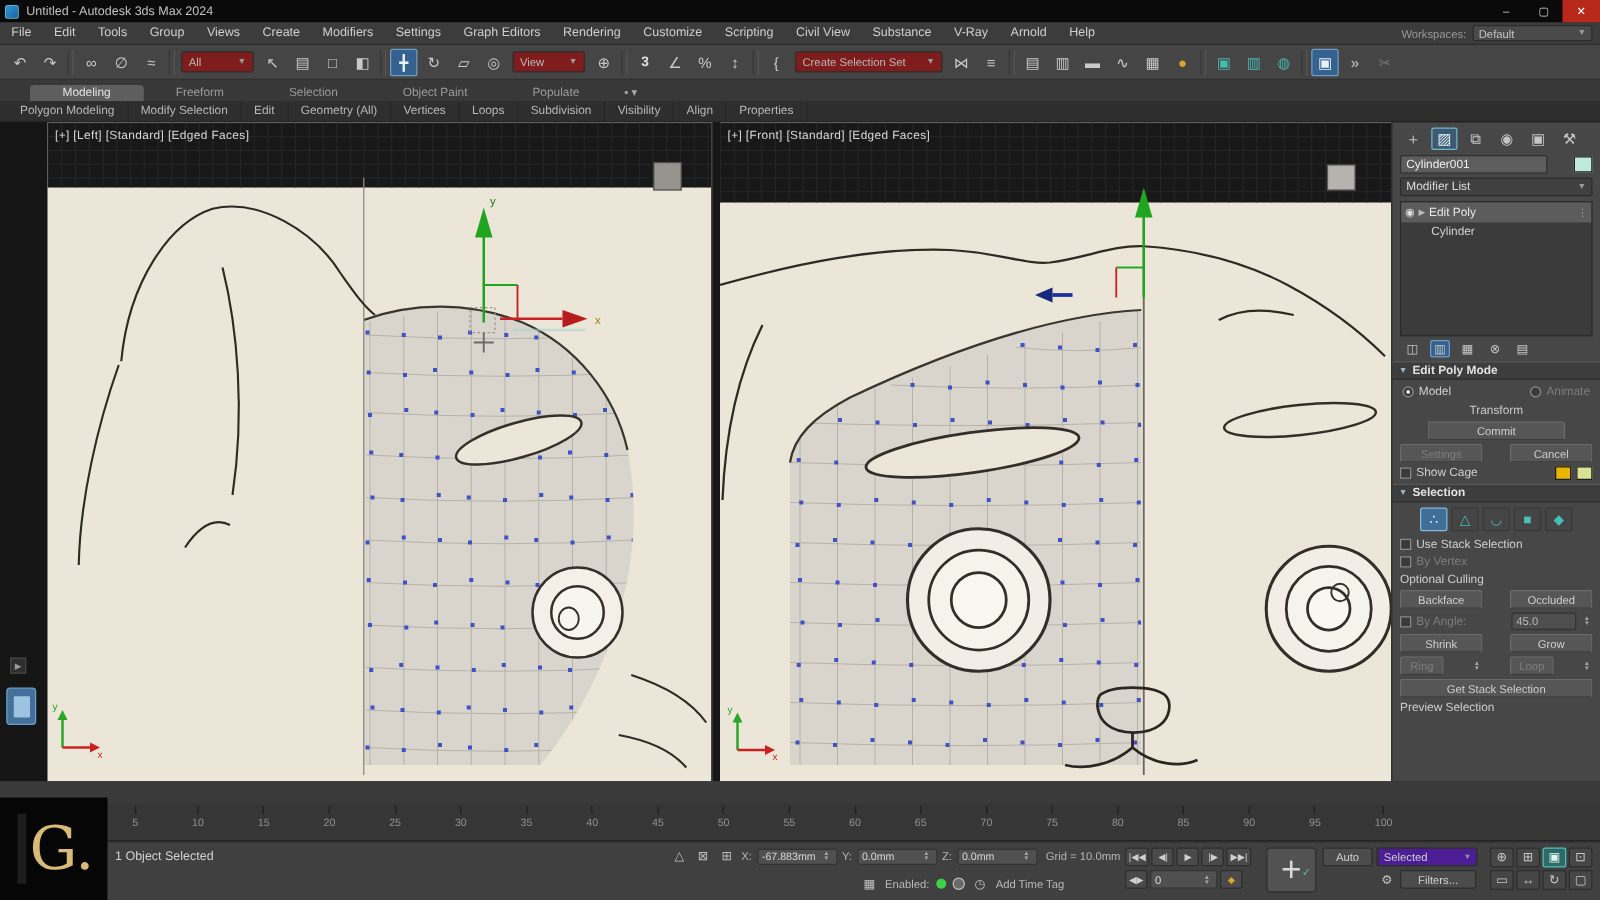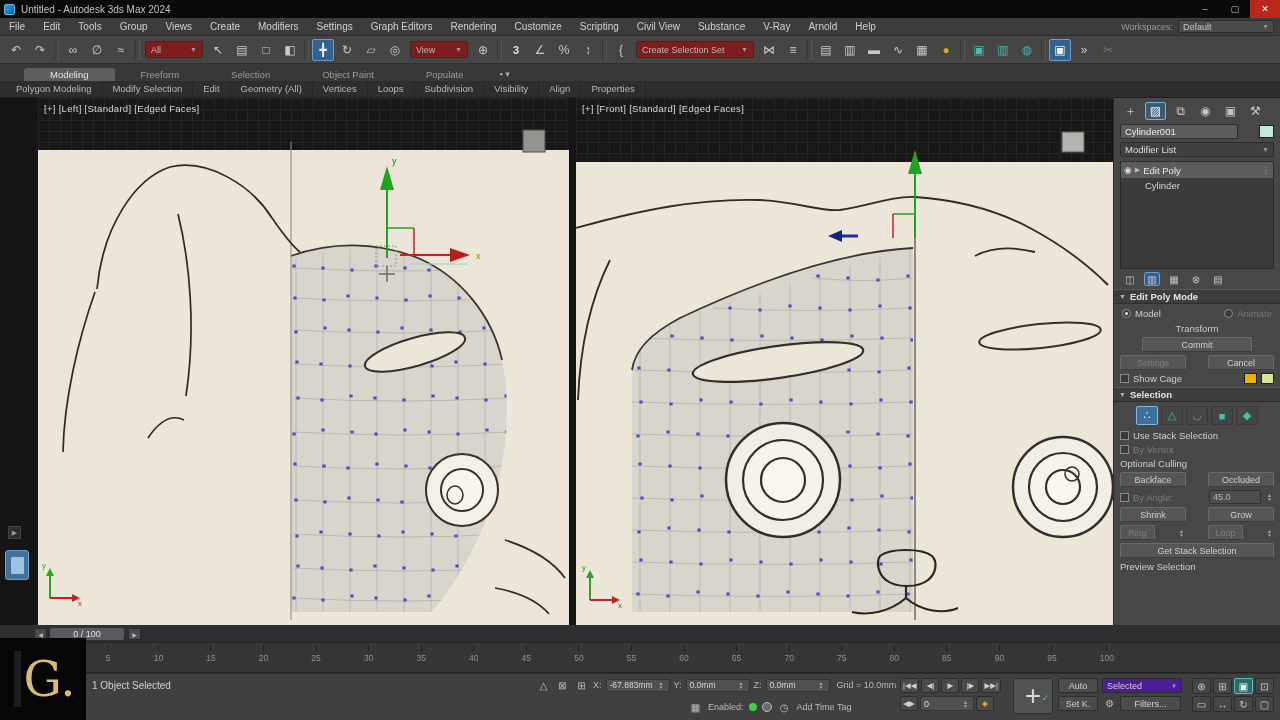--- a/index.html
+++ b/index.html
@@ -155,21 +155,21 @@
   #playback{position:absolute;left:900px;top:4px}
   .pbrow{display:flex;gap:2px;margin-bottom:3px}
   .pbtn2{min-width:18px;height:15px;background:#4a4a4a;border:1px solid #2d2d2d;border-radius:2px;
     display:flex;align-items:center;justify-content:center;color:#cfcfcf;font-size:7.5px;padding:0 2px}
   #framefield{width:54px;height:15px;background:#505050;border:1px solid #333;border-radius:2px;
     display:flex;align-items:center;padding:0 3px;font-size:9px;color:#ddd}
   #framefield .spinner{margin-left:auto}
   #bigplus{position:absolute;left:1013px;top:4px;width:40px;height:36px;background:#525252;border:1px solid #2f2f2f;
     border-radius:3px;display:flex;align-items:center;justify-content:center;color:#d9d9d9;font-size:28px;line-height:28px}
   #bigplus i{position:absolute;right:3px;bottom:1px;font-size:9px;color:#49c5a8;font-style:normal}
-  #autocol{position:absolute;left:1058px;top:4px;display:flex;flex-direction:column;gap:3px}
+  #autocol{position:absolute;left:1058px;top:4px;display:flex;flex-direction:row;gap:3px}
   .smbtn{width:40px;height:15px;background:#4c4c4c;border:1px solid #2d2d2d;border-radius:2px;
     display:flex;align-items:center;justify-content:center;font-size:9px;color:#cfcfcf}
   #selcol{position:absolute;left:1102px;top:4px;display:flex;flex-direction:column;gap:3px}
   #seldd{width:80px;height:15px;background:#4c1d95;border:1px solid #2d2d2d;border-radius:2px;
     display:flex;align-items:center;padding:0 4px;font-size:9px;color:#cfcfcf}
   #seldd b{margin-left:auto;font-size:6px;color:#999}
   #filtersrow{display:flex;gap:3px;align-items:center}
   #filtersbtn{width:61px;height:15px;background:#4c4c4c;border:1px solid #2d2d2d;border-radius:2px;
     display:flex;align-items:center;justify-content:center;font-size:9px;color:#cfcfcf}
   #navcluster{position:absolute;left:1192px;top:4px;display:grid;grid-template-columns:repeat(4,1fr);gap:2px}
@@ -544,25 +544,20 @@
               <div>▼</div>
             </div>
         </div>
         <div class="pbtn">Get Stack Selection</div>
         <div style="font-weight:normal">Preview Selection</div>
       </div>
     </div>
   </div>
 
   <div id="bottombar">
-    <div id="sliderrow">
-      <div class="sarrow" style="left:34px">◀</div>
-      <div id="sliderfield">0 / 100</div>
-      <div class="sarrow" style="left:128px">▶</div>
-    </div>
     <div id="rulerrow">
       <div id="ruler">
           <div class="tick">0</div>
           <div class="tick">5</div>
           <div class="tick">10</div>
           <div class="tick">15</div>
           <div class="tick">20</div>
           <div class="tick">25</div>
           <div class="tick">30</div>
           <div class="tick">35</div>

